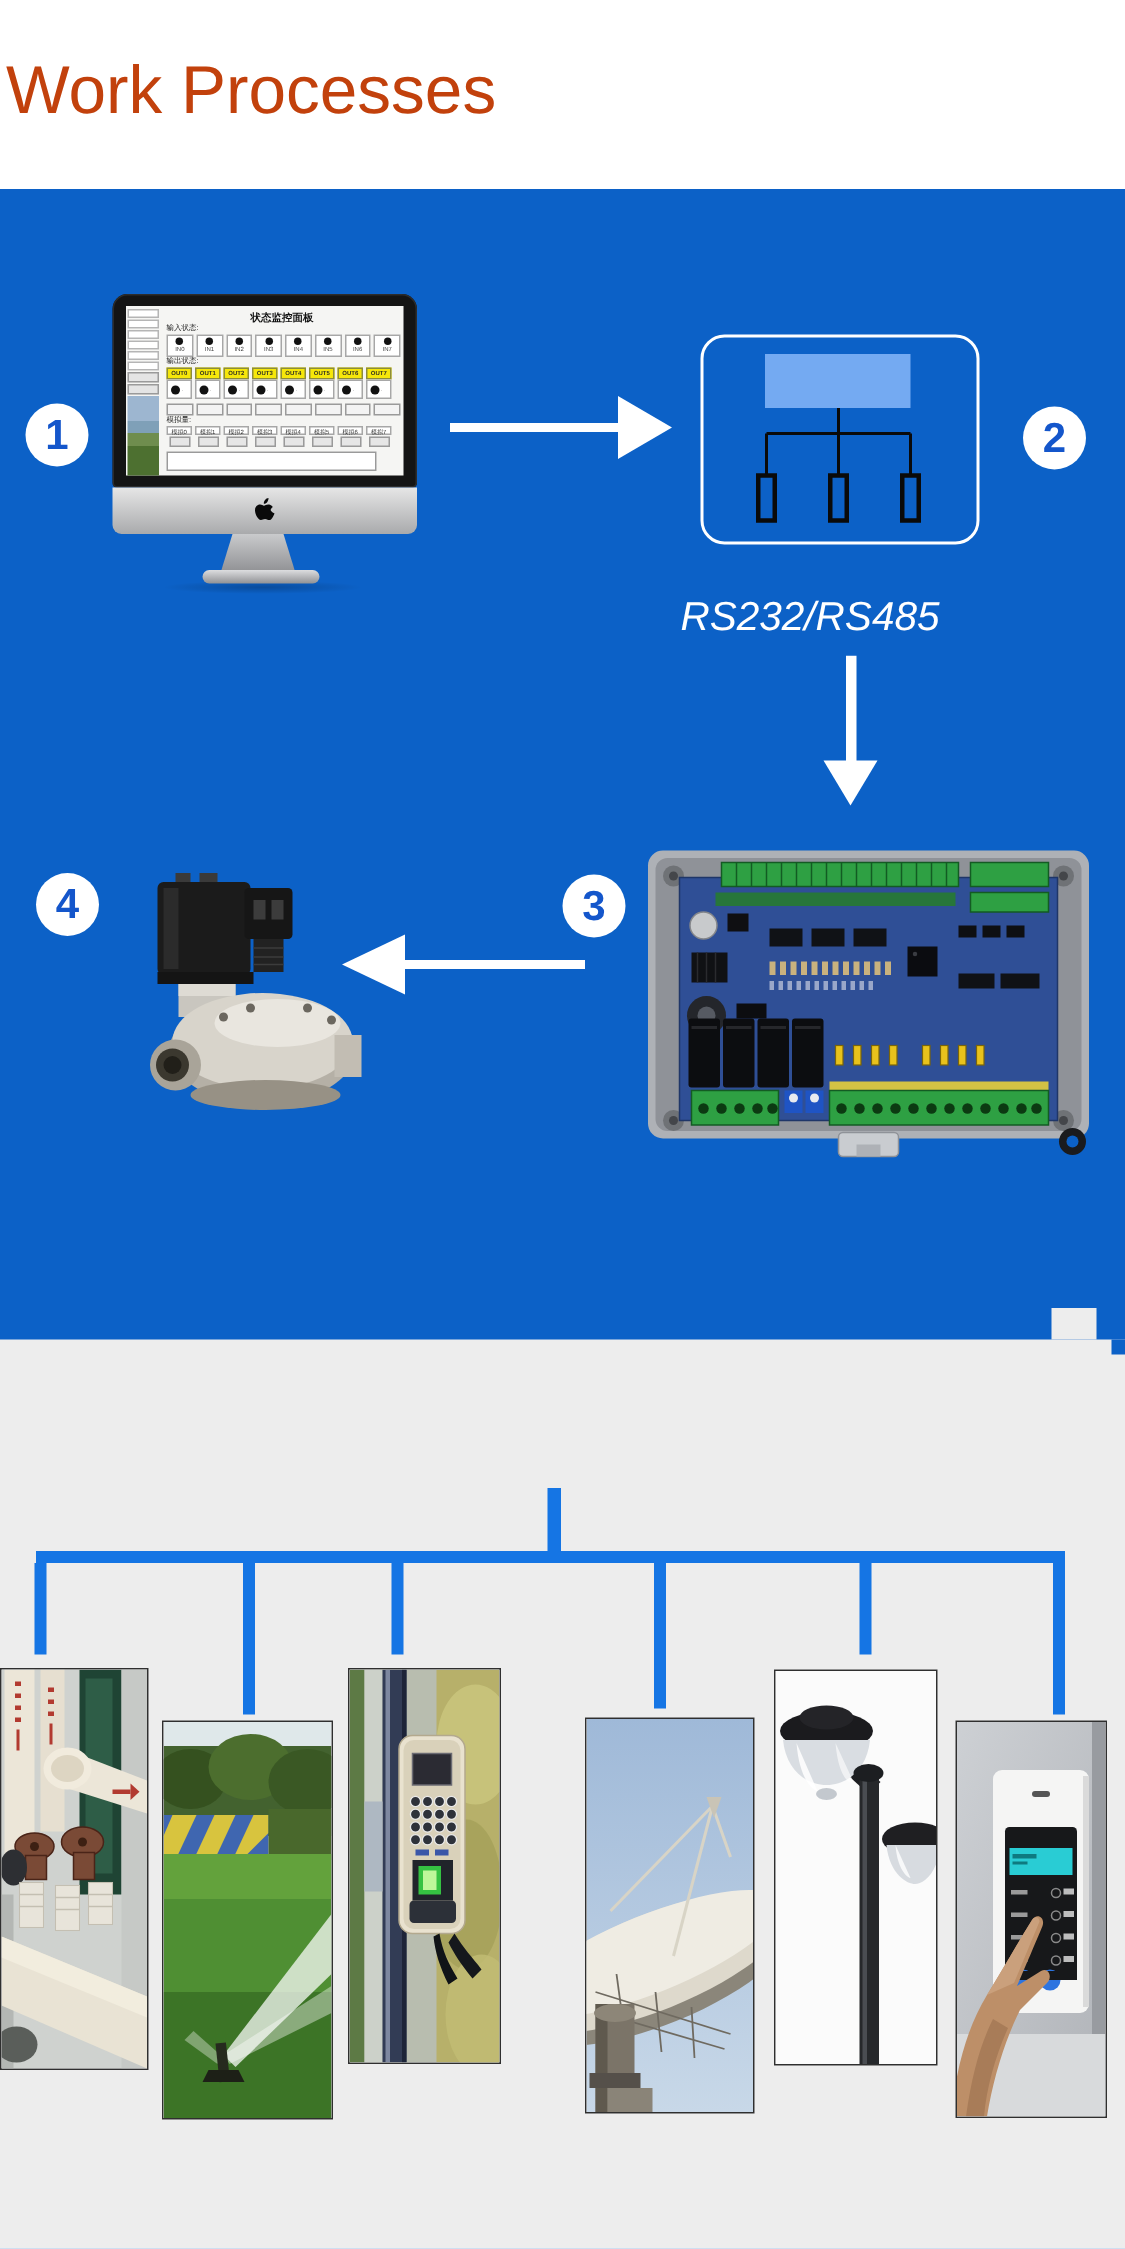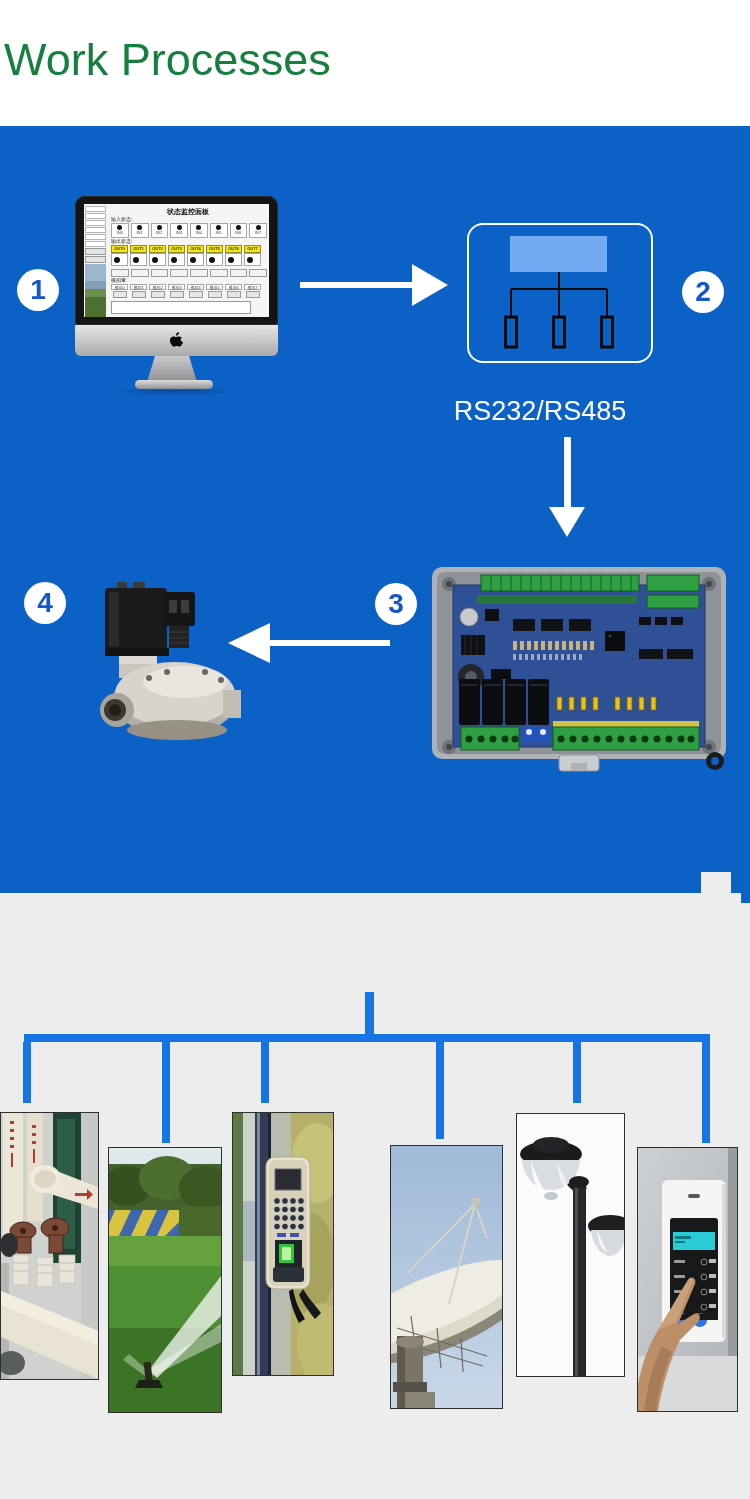--- a/index.html
+++ b/index.html
@@ -1,21 +1,21 @@
 <!DOCTYPE html>
 <html><head>
 <meta charset="utf-8">
 <style>
   html,body{margin:0;padding:0;background:#fff;}
   .page{position:relative;width:750px;height:1499px;overflow:hidden;background:#ededed;
         font-family:"Liberation Sans",sans-serif;}
   
   .top-band{position:absolute;left:0;top:0;width:750px;height:126px;background:#ffffff;}
   .wp-title{position:absolute;left:4px;top:34px;margin:0;font-size:45px;font-weight:500;
-            color:#15803d;letter-spacing:0;}
+            color:#c2410c;letter-spacing:0;}
   
   .blue-band{position:absolute;left:0;top:126px;width:750px;height:767px;background:#0c61c7;}
   .notch{position:absolute;left:701px;top:872px;width:30px;height:21px;background:#ededed;}
   .stub{position:absolute;left:741px;top:893px;width:9px;height:10px;background:#0c61c7;}
   
   .badge{position:absolute;width:42px;height:42px;border-radius:50%;background:#ffffff;
          color:#1456cb;font-size:28px;font-weight:bold;text-align:center;line-height:42px;}
   .b1{left:17px;top:269px;} .b2{left:682px;top:271px;} .b3{left:375px;top:583px;} .b4{left:24px;top:582px;}
   
   .imac-bezel{position:absolute;left:75px;top:196px;width:203px;height:129px;background:#141414;
@@ -54,21 +54,21 @@
   .an-cell{width:17px;display:flex;flex-direction:column;align-items:center;}
   .an-lab{width:100%;height:6px;background:#fff;border:0.5px solid #a7a7a7;font-size:4px;
           text-align:center;line-height:6px;color:#333;box-sizing:border-box;}
   .an-btn{width:12px;height:5px;background:#e6e6e6;border:0.5px solid #9a9a9a;margin-top:1px;}
   .scr-ta{margin:3px 0 0 2px;width:138px;height:11px;background:#fff;border:0.5px solid #9a9a9a;}
   
   .devbox{position:absolute;left:467px;top:223px;width:186px;height:140px;border:2px solid #ffffff;
           border-radius:16px;box-sizing:border-box;}
   
   .bus-label{position:absolute;left:430px;top:396px;width:220px;text-align:center;
-             color:#ffffff;font-size:27px;}
+             color:#ffffff;font-size:27px;font-style:italic;}
   
   .arr{position:absolute;}
   
   .apps-title{position:absolute;left:0;top:926px;width:730px;margin:0;text-align:center;
               font-size:45px;font-weight:500;color:#0a0a0a;}
   .tline{position:absolute;background:#1575e4;}
   .t-stem{left:365px;top:992px;width:9px;height:50px;}
   .t-hbar{left:24px;top:1034px;width:686px;height:8px;}
   .t-d1{left:23px;top:1042px;width:8px;height:61px;}
   .t-d2{left:162px;top:1042px;width:8px;height:101px;}

